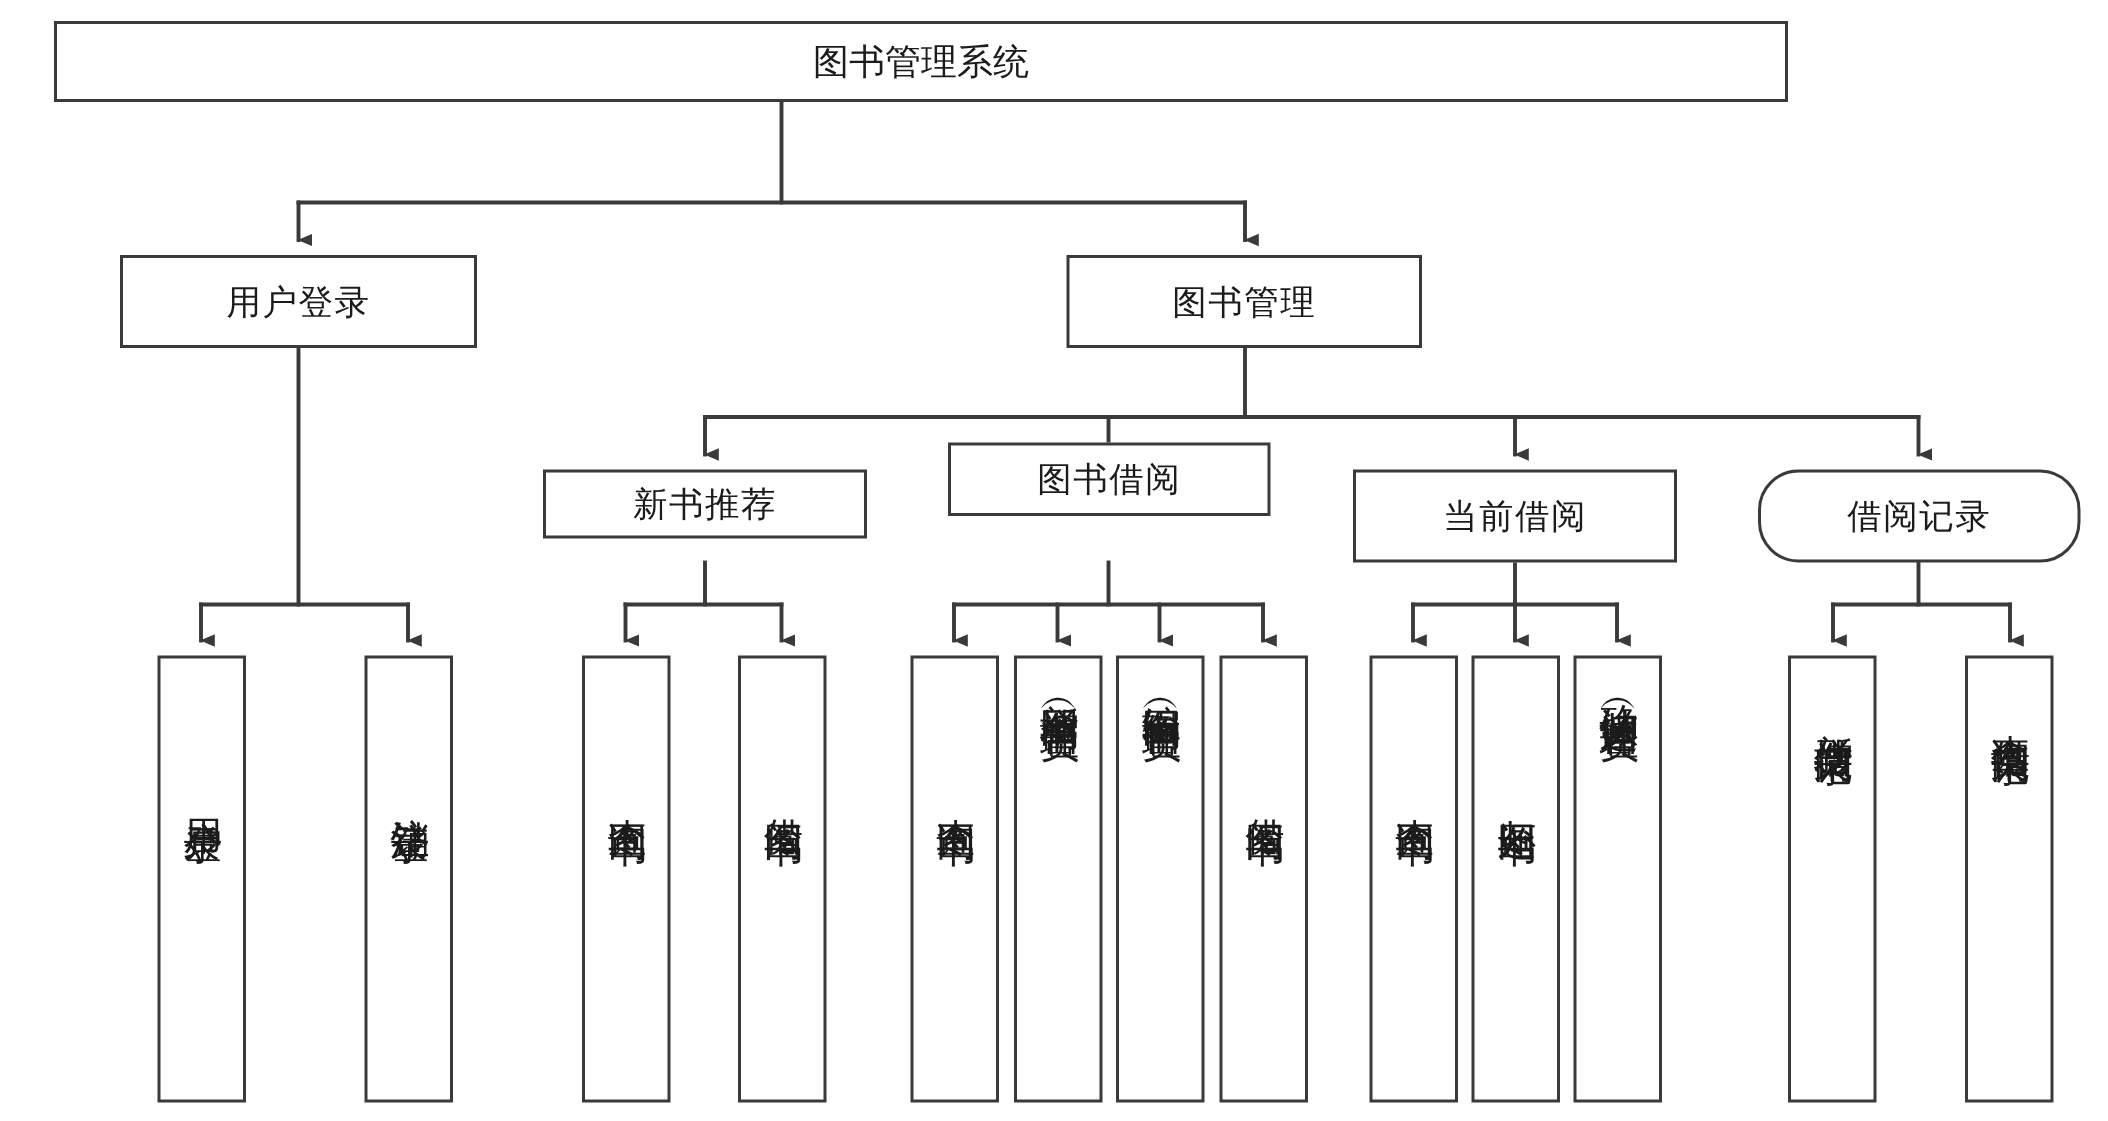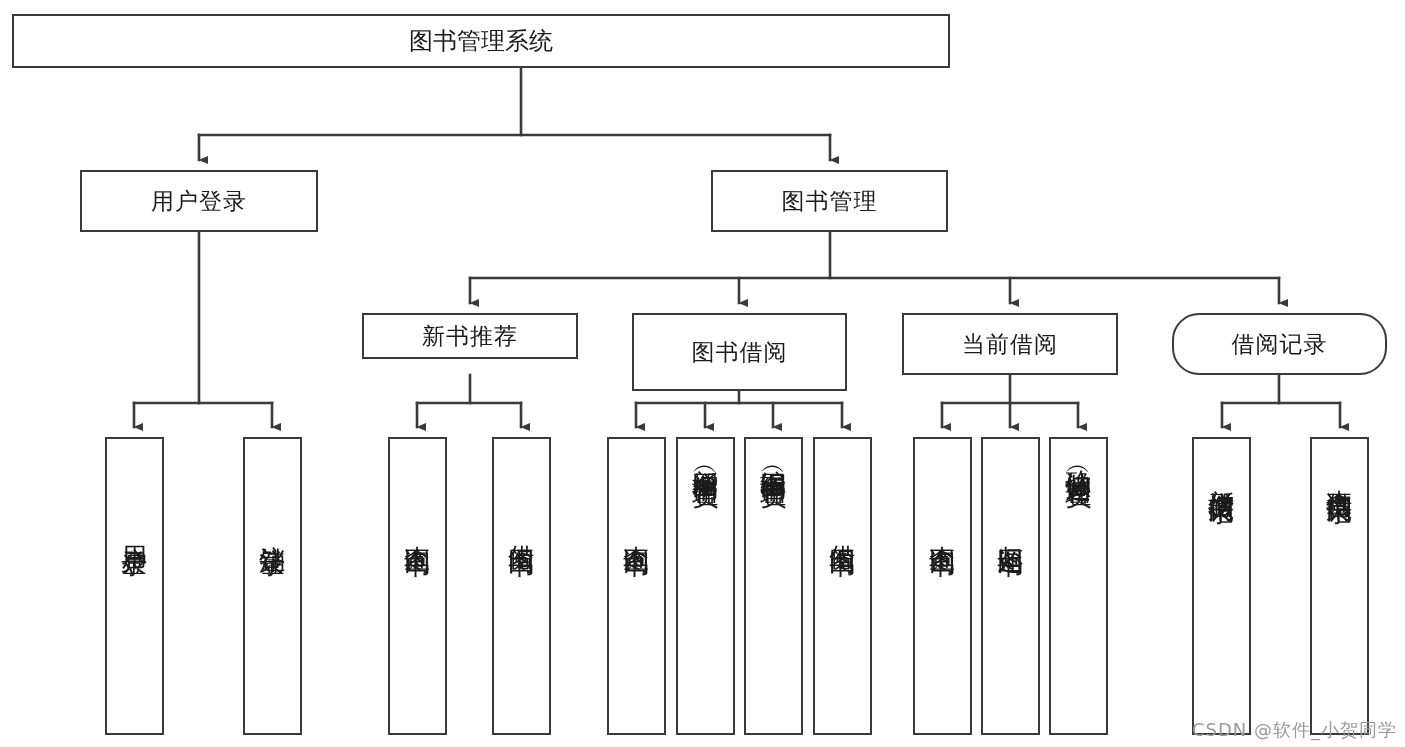--- a/index.html
+++ b/index.html
@@ -106,35 +106,35 @@
       <path d="M1010,403 L1010,427" marker-end="url(#arw)"></path>
       <path d="M1078,403 L1078,427" marker-end="url(#arw)"></path>
 
       <path d="M1279,375 L1279,403"></path>
       <path d="M1222,403 L1340,403"></path>
       <path d="M1222,403 L1222,427" marker-end="url(#arw)"></path>
       <path d="M1340,403 L1340,427" marker-end="url(#arw)"></path>
     </g>
   </svg>
 
-  <div class="node root" style="left:12px;top:14px;width:938px;height:54px;justify-content:center;">
+  <div class="node root" style="left:36px;top:14px;width:1156px;height:54px;justify-content:center;">
     <span>图书管理系统</span>
   </div>
 
   <div class="node h" style="left:80px;top:170px;width:238px;height:62px;">
     <span>用户登录</span>
   </div>
   <div class="node h" style="left:711px;top:170px;width:237px;height:62px;">
     <span>图书管理</span>
   </div>
 
   <div class="node h" style="left:362px;top:313px;width:216px;height:46px;">
     <span>新书推荐</span>
   </div>
-  <div class="node h" style="left:632px;top:313px;width:215px;height:78px;">
+  <div class="node h" style="left:632px;top:295px;width:215px;height:49px;">
     <span>图书借阅</span>
   </div>
   <div class="node h" style="left:902px;top:313px;width:216px;height:62px;">
     <span>当前借阅</span>
   </div>
   <div class="node h" style="left:1172px;top:313px;width:215px;height:62px;border-radius:27px;">
     <span>借阅记录</span>
   </div>
 
   <div class="node leaf mid" style="left:105px;top:437px;width:59px;height:298px;">
@@ -174,15 +174,14 @@
     <span class="vtext">确认归还（管理员）</span>
   </div>
 
   <div class="node leaf mid3" style="left:1192px;top:437px;width:59px;height:298px;">
     <span class="vtext">新增借阅记录</span>
   </div>
   <div class="node leaf mid3" style="left:1310px;top:437px;width:59px;height:298px;">
     <span class="vtext">查询借阅记录</span>
   </div>
 
-  <div class="watermark">CSDN @软件_小贺同学</div>
 
 </div>
 
 </body></html>

